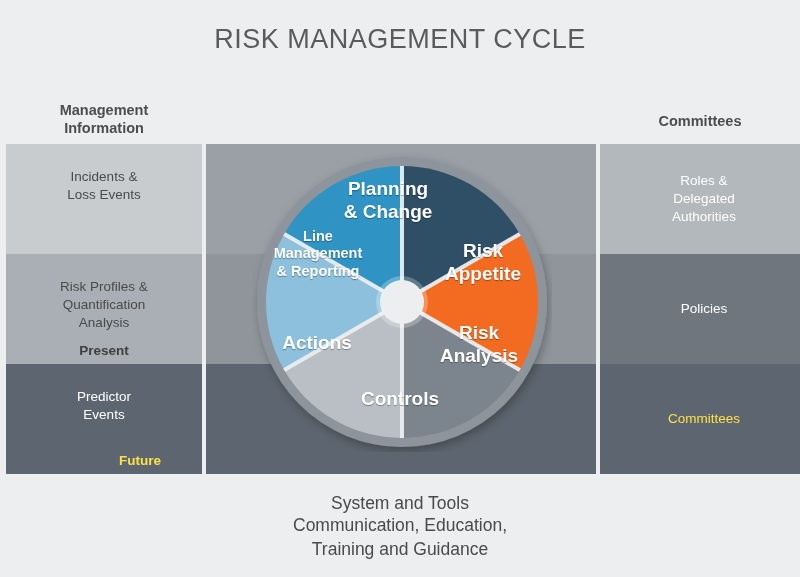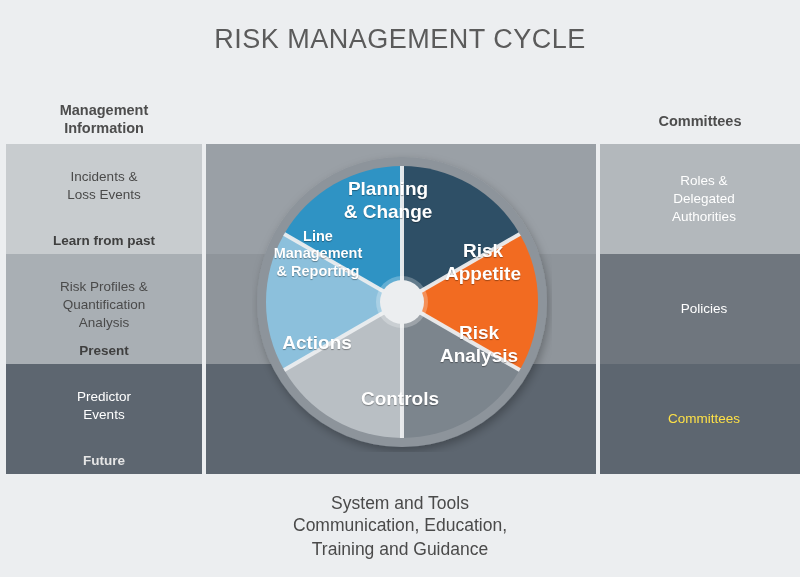--- a/index.html
+++ b/index.html
@@ -49,21 +49,21 @@
     font-weight:bold;
     color:#3f3f3f;
     position:absolute;
     left:0;width:196px;
     bottom:6px;
   }
   #band1{top:144px;height:110px;background:#c8cccf;}
   #band2{top:254px;height:110px;background:#a9afb4;}
   #band3{top:364px;height:110px;background:#5d6670;}
   #band3 .txt{color:#ffffff;}
-  #band3 .sub{color:#e5e5e5;}
+  #band3 .sub{color:#fde047;padding-left:36px;}
 
   
   .rband{
     position:absolute;
     left:600px;width:208px;
     box-sizing:border-box;
     text-align:center;
     display:flex;align-items:center;justify-content:center;
   }
   .rband span{font-size:13.5px;line-height:1.35;}
@@ -120,21 +120,20 @@
 <div class="title">RISK MANAGEMENT CYCLE</div>
 
 <div class="cband" id="cband1"></div>
 <div class="cband" id="cband2"></div>
 <div class="cband" id="cband3"></div>
 
 <div class="col-head" id="mi-head">Management<br>Information</div>
 
 <div class="band" id="band1">
   <div class="txt">Incidents &amp;<br>Loss Events</div>
-  <div class="sub">Learn from past</div>
 </div>
 <div class="band" id="band2">
   <div class="txt">Risk Profiles &amp;<br>Quantification<br>Analysis</div>
   <div class="sub">Present</div>
 </div>
 <div class="band" id="band3">
   <div class="txt">Predictor<br>Events</div>
   <div class="sub">Future</div>
 </div>
 

